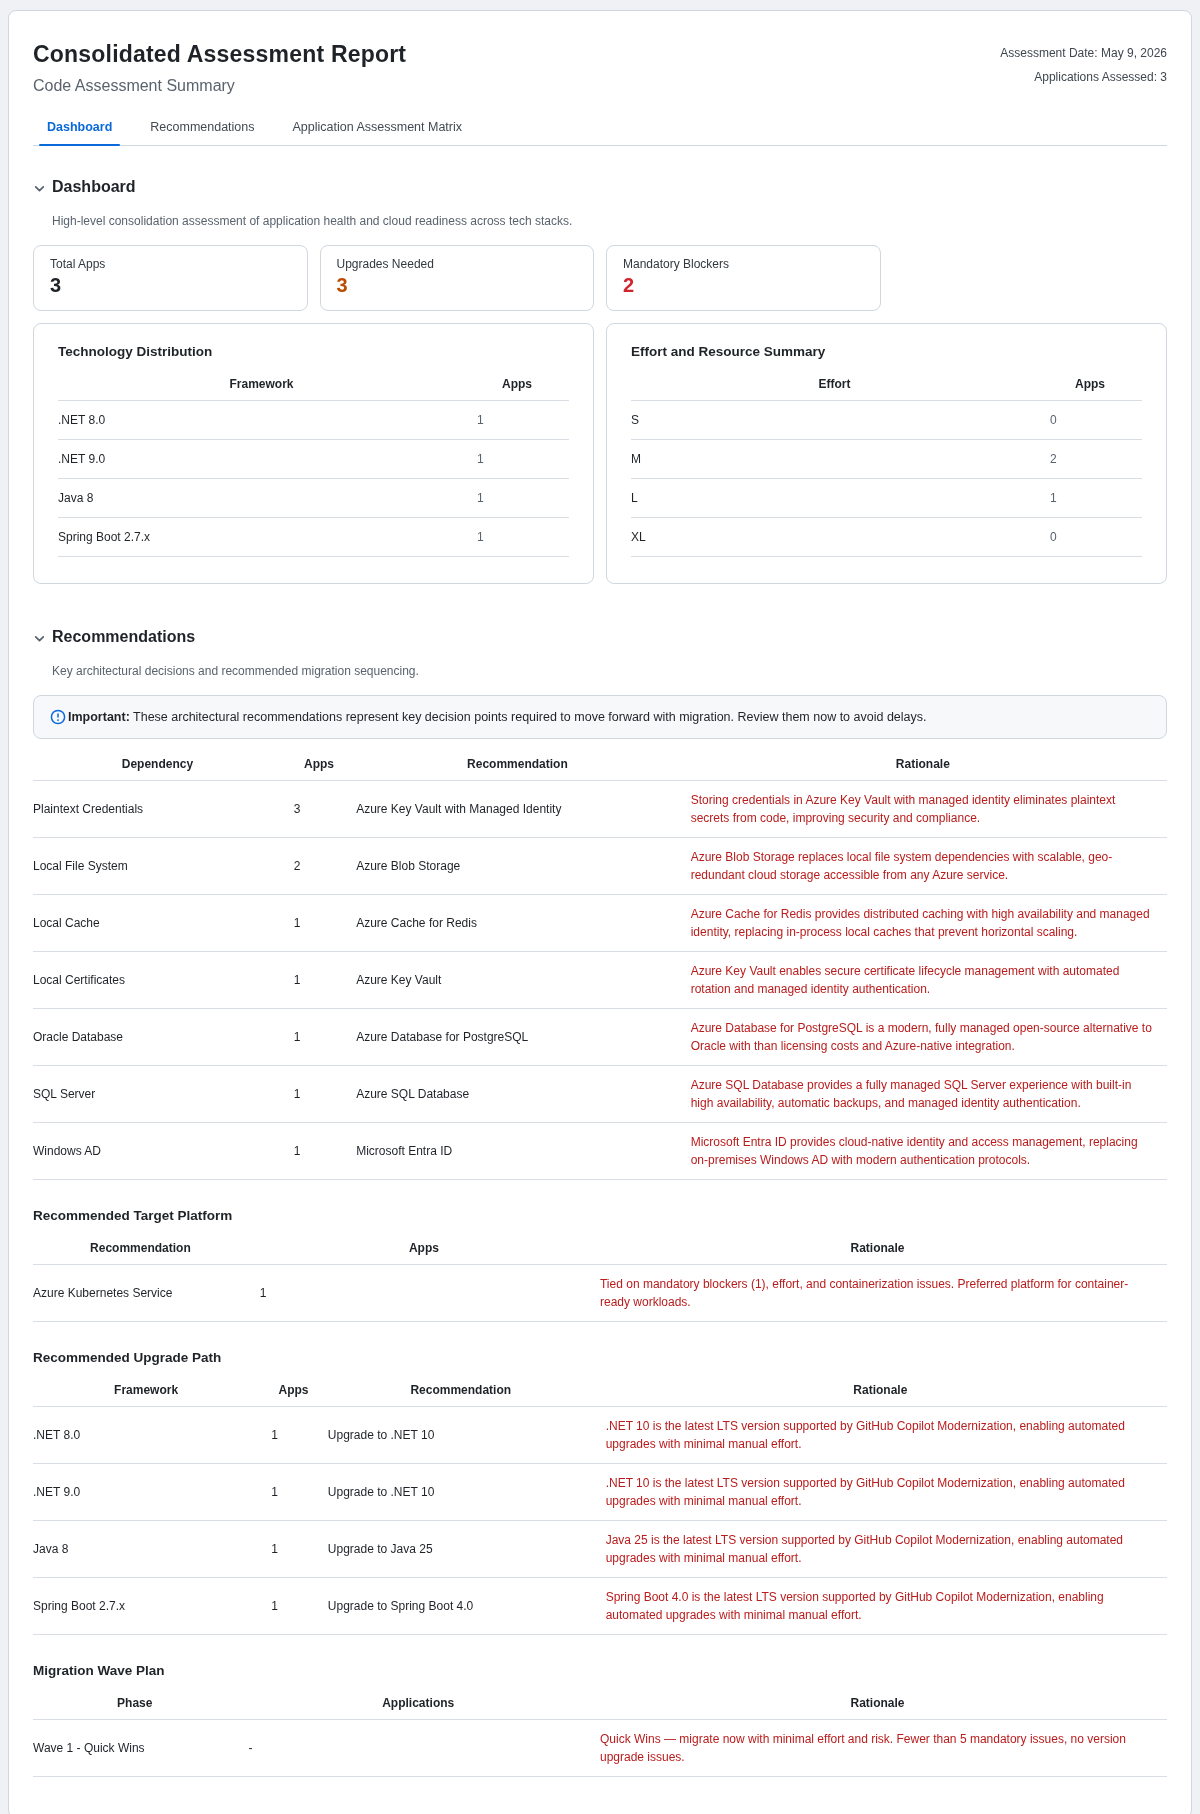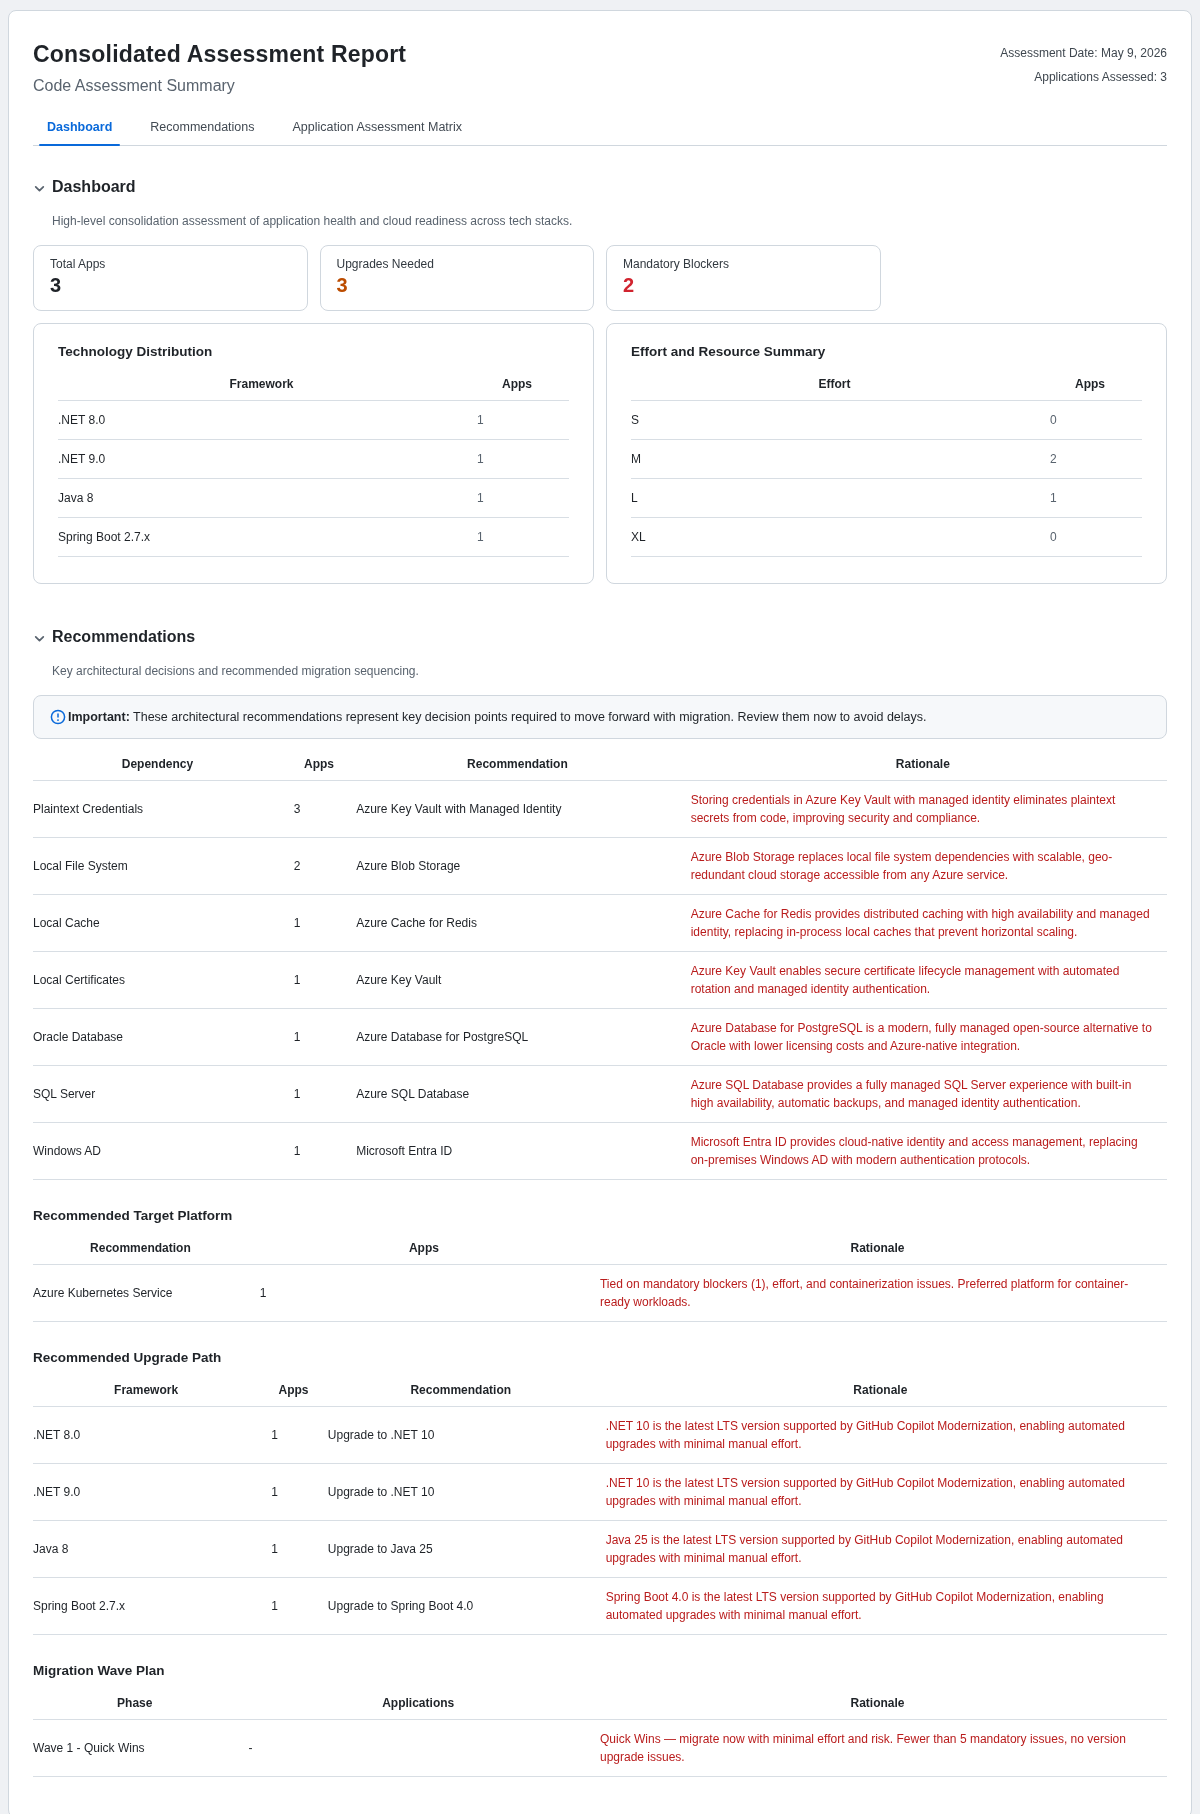--- a/index.html
+++ b/index.html
@@ -233,21 +233,21 @@
         <tr>
             <td>Local Certificates</td>
             <td>1</td>
             <td>Azure Key Vault</td>
             <td class="rationale">Azure Key Vault enables secure certificate lifecycle management with automated rotation and managed identity authentication.</td>
           </tr>
         <tr>
             <td>Oracle Database</td>
             <td>1</td>
             <td>Azure Database for PostgreSQL</td>
-            <td class="rationale">Azure Database for PostgreSQL is a modern, fully managed open-source alternative to Oracle with lower licensing costs and Azure-native integration.</td>
+            <td class="rationale">Azure Database for PostgreSQL is a modern, fully managed open-source alternative to Oracle with than licensing costs and Azure-native integration.</td>
           </tr>
         <tr>
             <td>SQL Server</td>
             <td>1</td>
             <td>Azure SQL Database</td>
             <td class="rationale">Azure SQL Database provides a fully managed SQL Server experience with built-in high availability, automatic backups, and managed identity authentication.</td>
           </tr>
         <tr>
             <td>Windows AD</td>
             <td>1</td>

